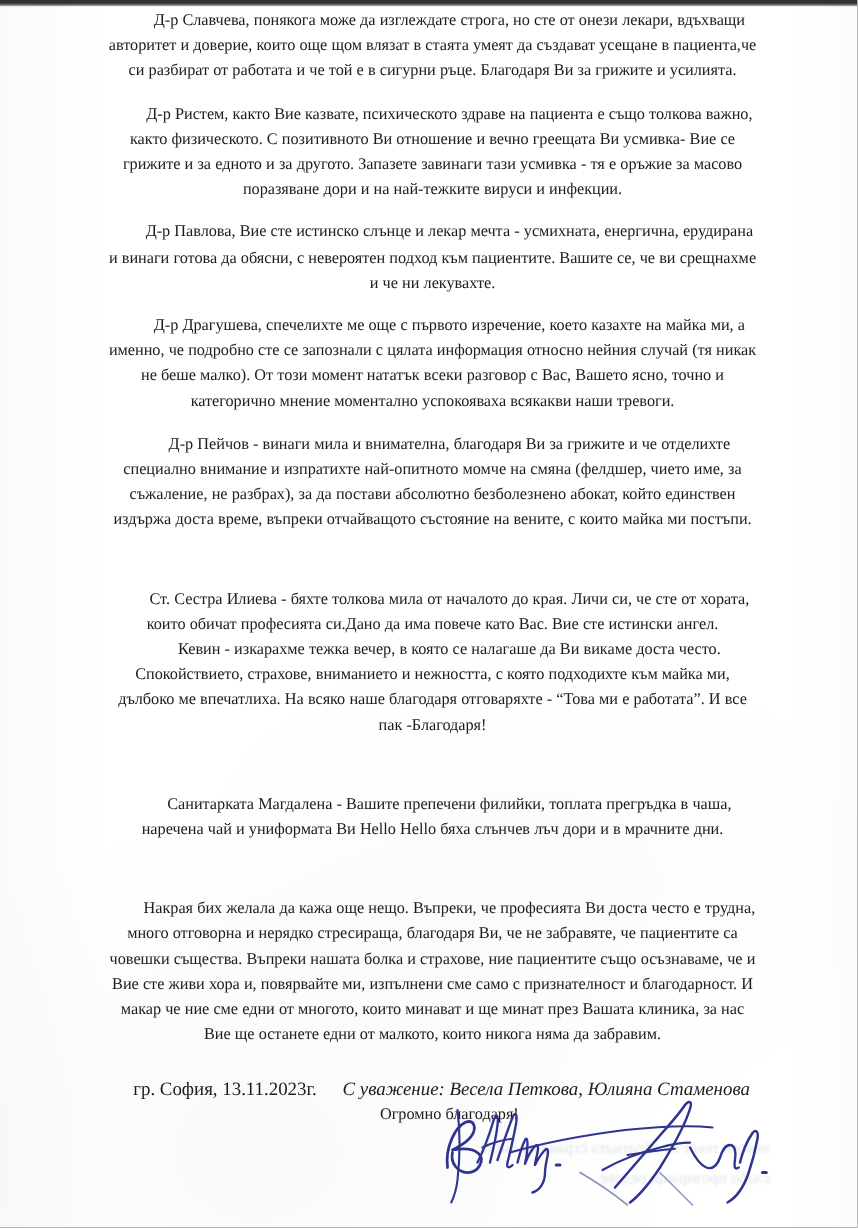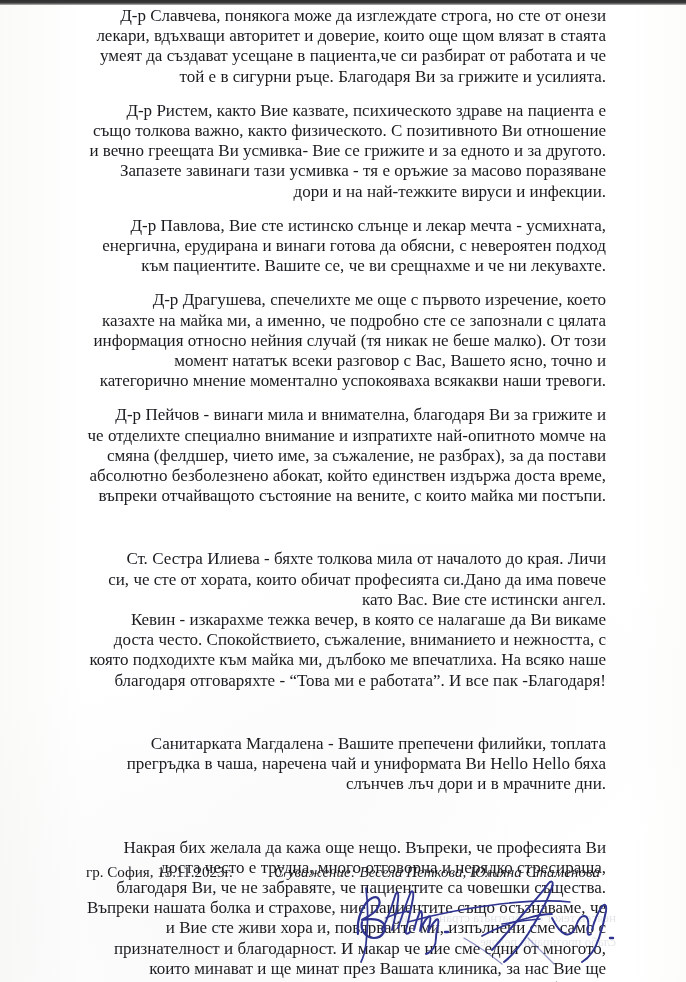--- a/index.html
+++ b/index.html
@@ -36,44 +36,45 @@
     pointer-events: none;
   }
   .body-text {
     position: absolute;
     left: 86px;
     top: 6px;
     width: 520px;
   }
   p.para {
     margin: 0 0 14px 0;
-    font-size: 17px;
+    font-size: 13px;
     line-height: 20.2px;
     text-indent: 27px;
-    text-align: right;
+    text-align: center;
     letter-spacing: -0.02px;
     word-spacing: 0.1px;
   }
   p.para.tight {
     margin-bottom: 0;
     margin-top: 43px;
   }
   
   .footer-line {
     position: absolute;
     left: 86px;
     top: 862px;
     width: 540px;
     font-size: 15.1px;
     line-height: 20px;
     white-space: nowrap;
   }
   .footer-place {
     display: inline-block;
     width: 188px;
+    text-align: center;
   }
   .footer-regards {
     display: inline-block;
     font-style: italic;
   }
   
   .signatures {
     position: absolute;
     left: 352px;
     top: 878px;
@@ -117,21 +118,21 @@
     <span>слабо прозиращи редове</span>
   </div>
 
   <div class="body-text">
     <p class="para">Д-р Славчева, понякога може да изглеждате строга, но сте от онези лекари, вдъхващи авторитет и доверие, които още щом влязат в стаята умеят да създават усещане в пациента,че си разбират от работата и че той е в сигурни ръце. Благодаря Ви за грижите и усилията.</p>
     <p class="para">Д-р Ристем, както Вие казвате, психическото здраве на пациента е също толкова важно, както физическото. С позитивното Ви отношение и вечно греещата Ви усмивка- Вие се грижите и за едното и за другото. Запазете завинаги тази усмивка - тя е оръжие за масово поразяване дори и на най-тежките вируси и инфекции.</p>
     <p class="para">Д-р Павлова, Вие сте истинско слънце и лекар мечта - усмихната, енергична, ерудирана и винаги готова да обясни, с невероятен подход към пациентите. Вашите се, че ви срещнахме и че ни лекувахте.</p>
     <p class="para">Д-р Драгушева, спечелихте ме още с първото изречение, което казахте на майка ми, а именно, че подробно сте се запознали с цялата информация относно нейния случай (тя никак не беше малко). От този момент нататък всеки разговор с Вас, Вашето ясно, точно и категорично мнение моментално успокояваха всякакви наши тревоги.</p>
     <p class="para">Д-р Пейчов - винаги мила и внимателна, благодаря Ви за грижите и че отделихте специално внимание и изпратихте най-опитното момче на смяна (фелдшер, чието име, за съжаление, не разбрах), за да постави абсолютно безболезнено абокат, който единствен издържа доста време, въпреки отчайващото състояние на вените, с които майка ми постъпи.</p>
     <p class="para tight">Ст. Сестра Илиева - бяхте толкова мила от началото до края. Личи си, че сте от хората, които обичат професията си.Дано да има повече като Вас. Вие сте истински ангел.</p>
-    <p class="para">Кевин - изкарахме тежка вечер, в която се налагаше да Ви викаме доста често. Спокойствието, съжаление, вниманието и нежността, с която подходихте към майка ми, дълбоко ме впечатлиха. На всяко наше благодаря отговаряхте - “Това ми е работата”. И все пак -Благодаря!</p>
+    <p class="para">Кевин - изкарахме тежка вечер, в която се налагаше да Ви викаме доста често. Спокойствието, страхове, вниманието и нежността, с която подходихте към майка ми, дълбоко ме впечатлиха. На всяко наше благодаря отговаряхте - “Това ми е работата”. И все пак -Благодаря!</p>
     <p class="para tight">Санитарката Магдалена - Вашите препечени филийки, топлата прегръдка в чаша, наречена чай и униформата Ви Hello Hello бяха слънчев лъч дори и в мрачните дни.</p>
     <p class="para tight">Накрая бих желала да кажа още нещо. Въпреки, че професията Ви доста често е трудна, много отговорна и нерядко стресираща, благодаря Ви, че не забравяте, че пациентите са човешки същества. Въпреки нашата болка и страхове, ние пациентите също осъзнаваме, че и Вие сте живи хора и, повярвайте ми, изпълнени сме само с признателност и благодарност. И макар че ние сме едни от многото, които минават и ще минат през Вашата клиника, за нас Вие ще останете едни от малкото, които никога няма да забравим.</p>
     <p class="para tight">Огромно благодаря!</p>
   </div>
 
   <div class="footer-line">
     <span class="footer-place">гр. София, 13.11.2023г.</span><span class="footer-regards">С уважение: Весела Петкова, Юлияна Стаменова</span>
   </div>
 
   <div class="signatures">

